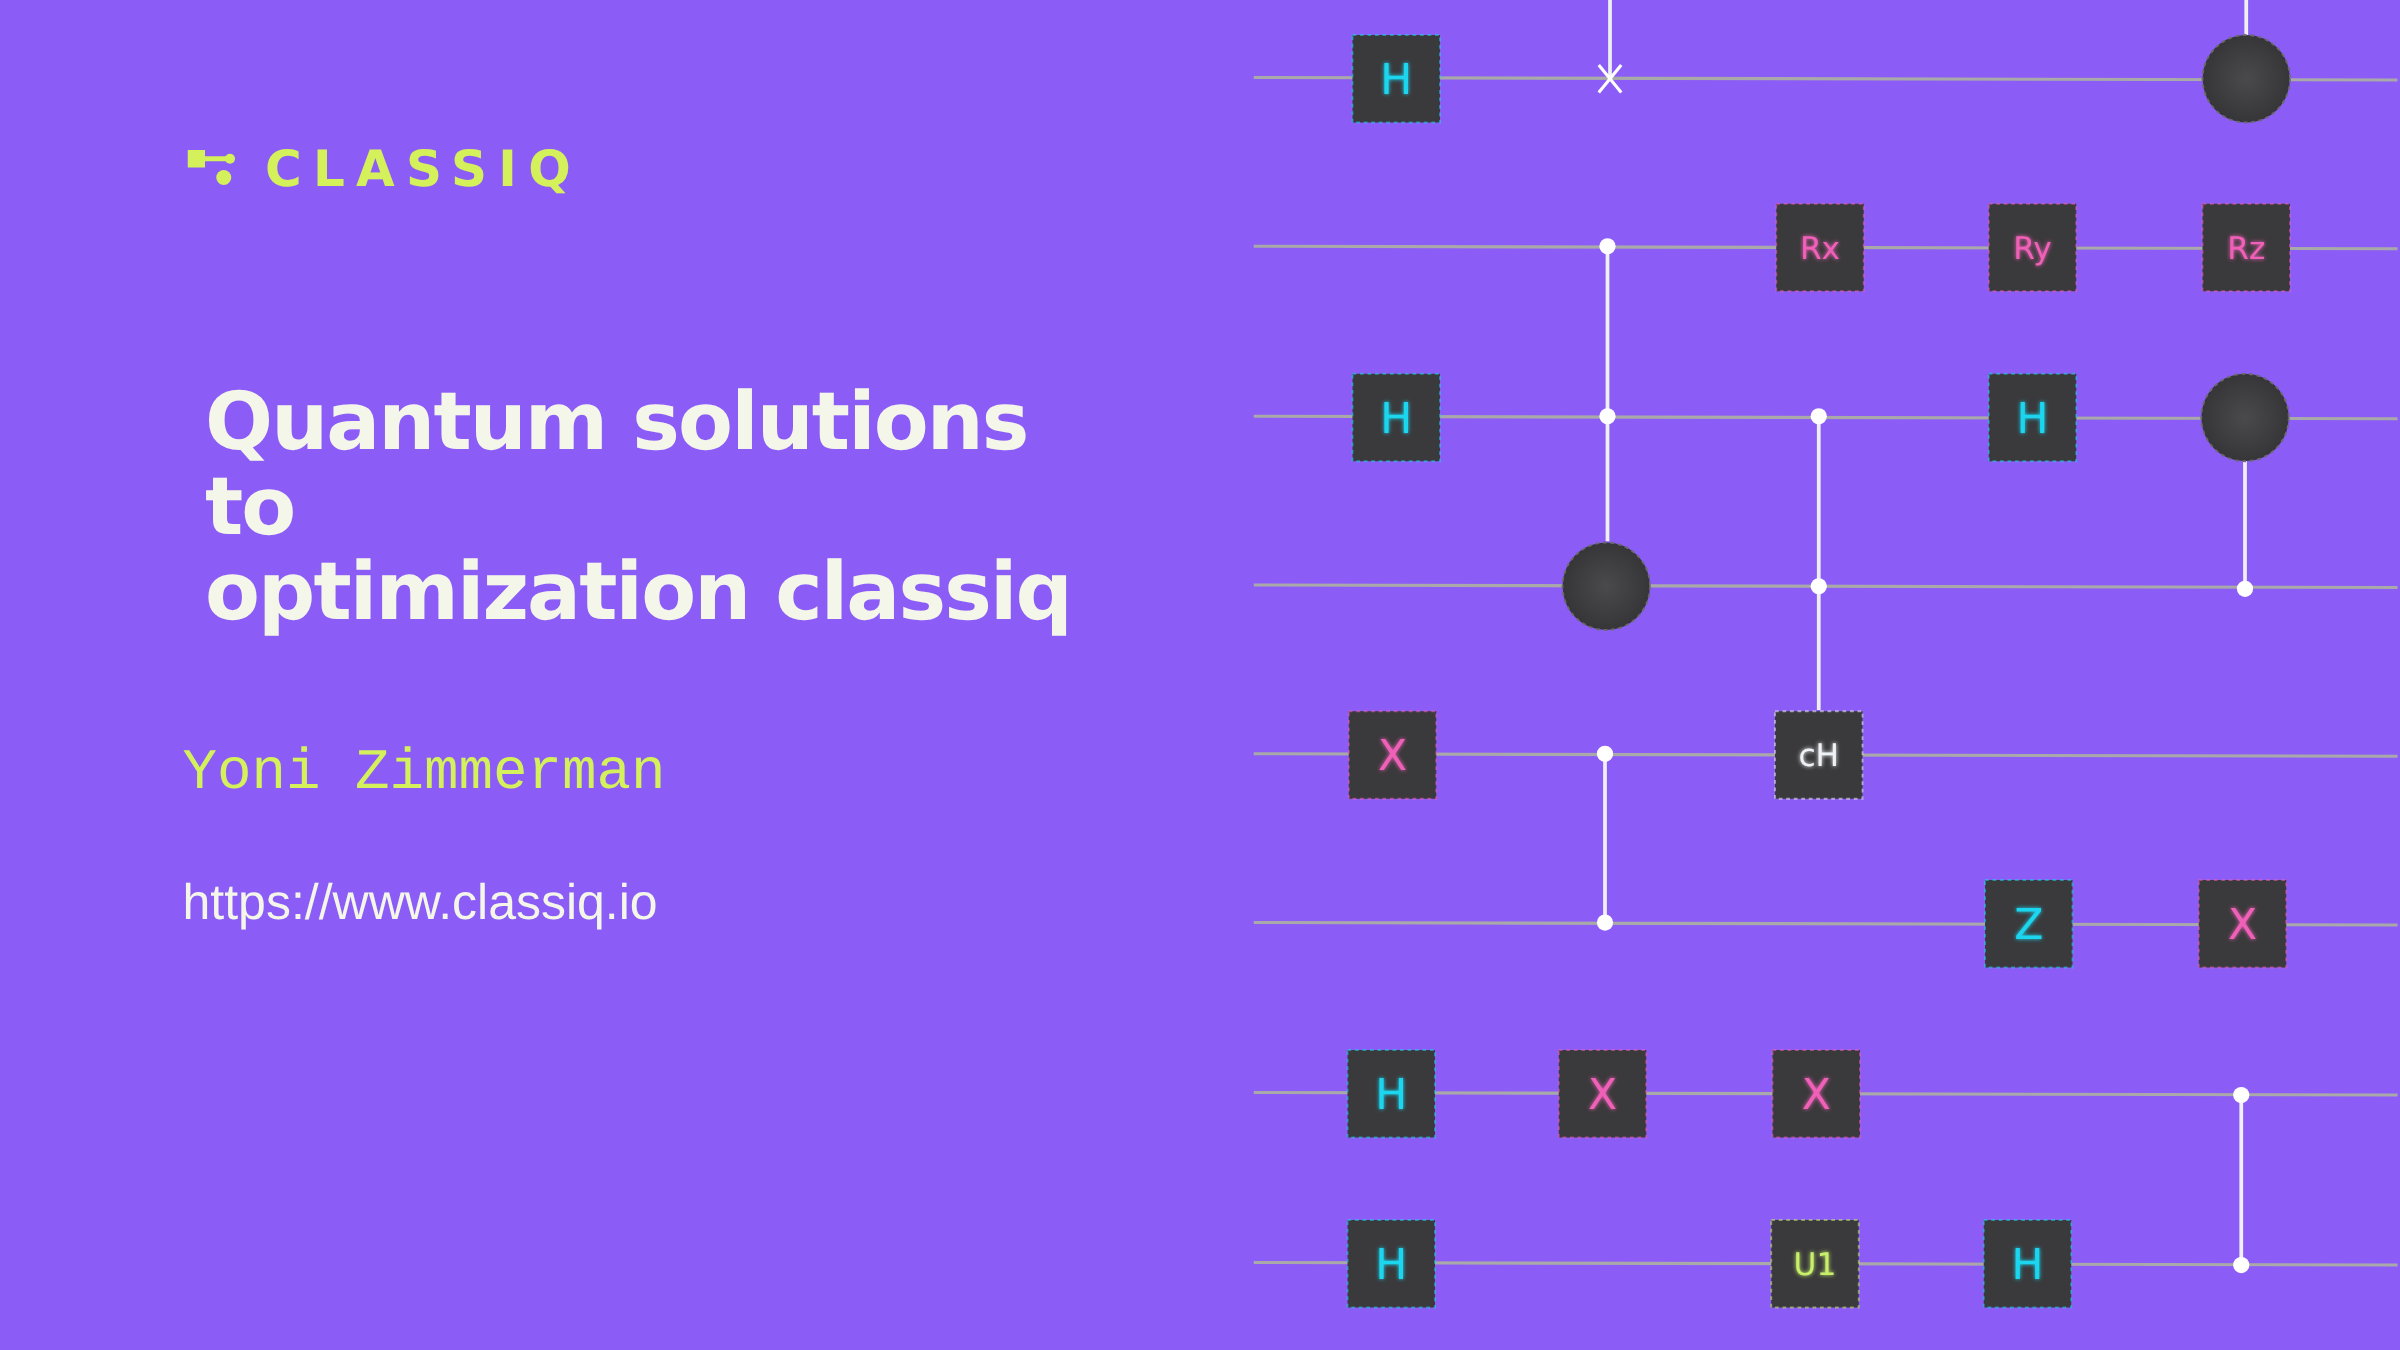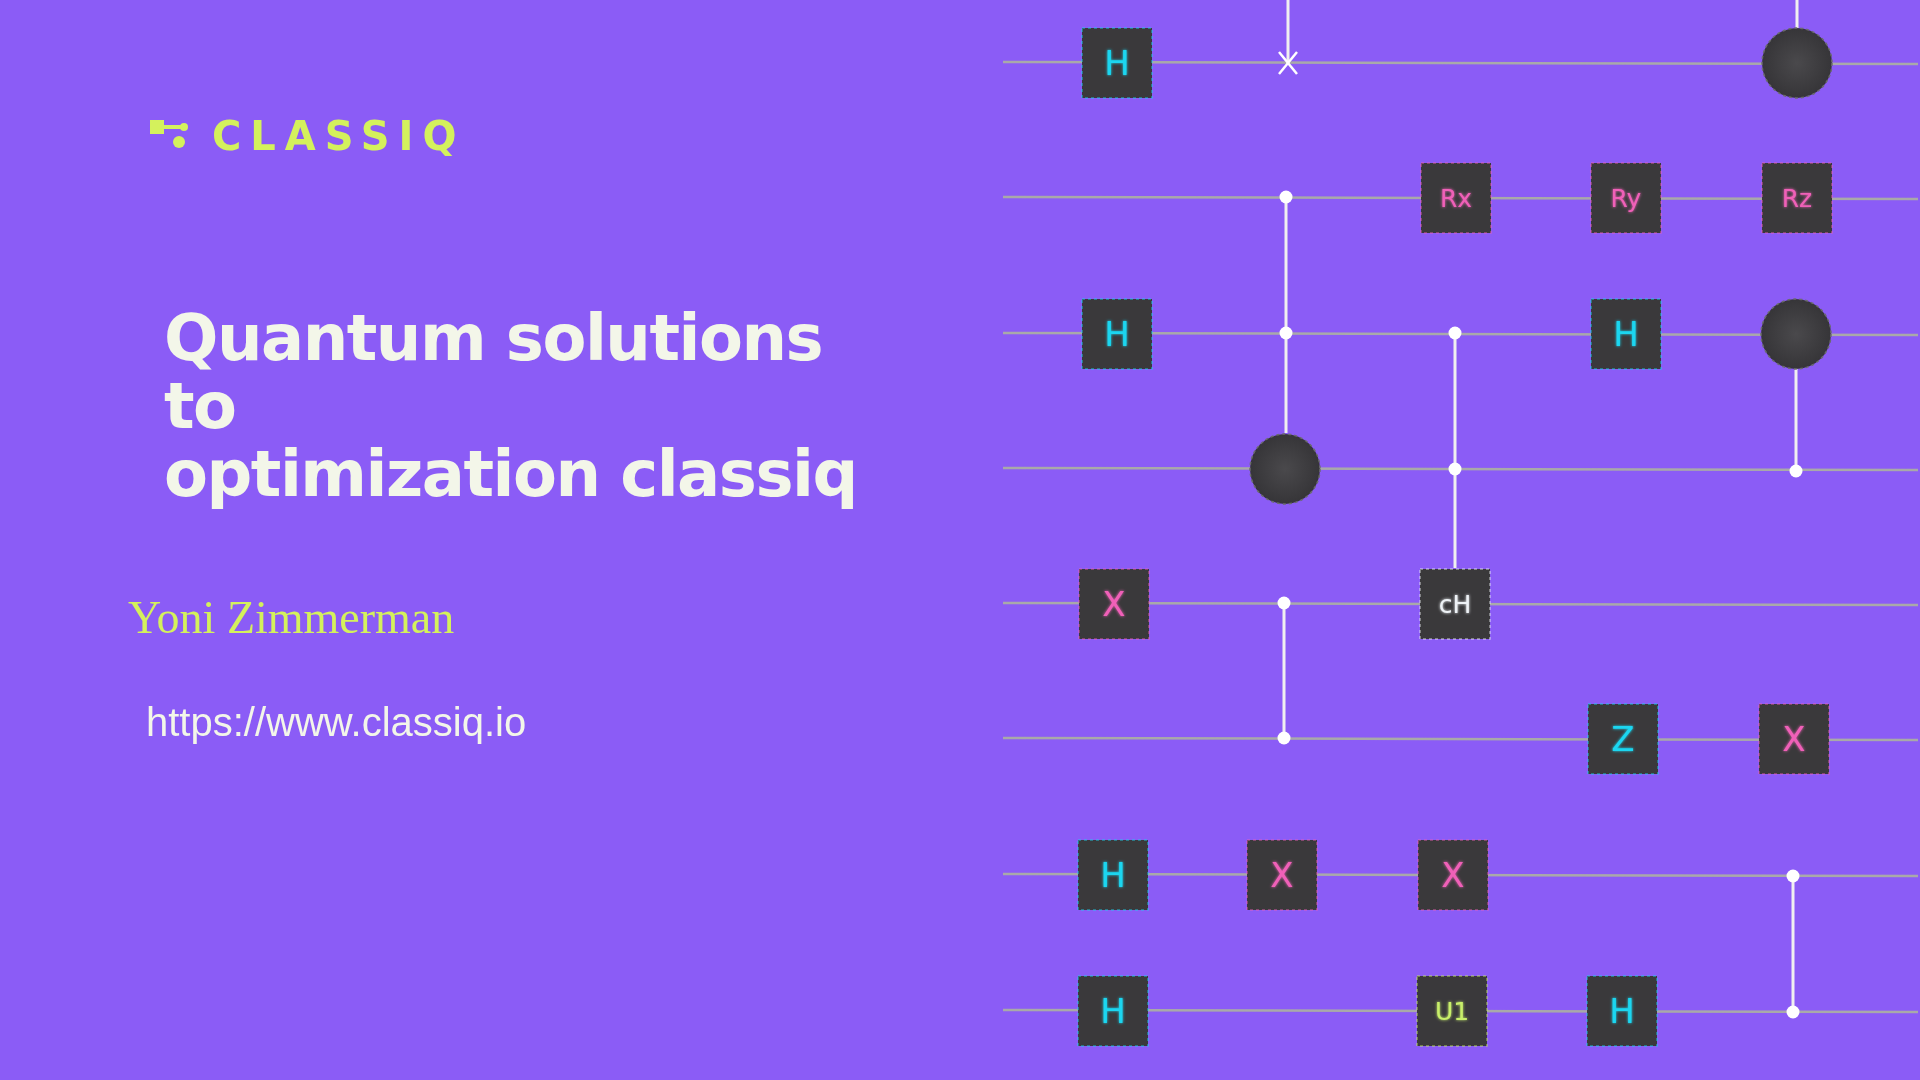--- a/index.html
+++ b/index.html
@@ -4,21 +4,21 @@
 <style>
   html, body { margin:0; padding:0; }
   body { width:1920px; height:1080px; background:#1b1b1b; overflow:hidden; position:relative; font-family:"Liberation Sans", sans-serif; }
   .slide { position:absolute; inset:0; background:#8b5cf6; }
   .logo { position:absolute; left:150px; top:114px; height:44px; display:flex; align-items:center; }
   .logo-mark { width:58px; height:40px; position:relative; }
   .logo-text { font-family:"DejaVu Sans", sans-serif; font-weight:bold; font-size:40px; letter-spacing:9px; color:#d4f15c; line-height:44px; margin-left:4px; }
   .title { position:absolute; left:152px; top:292px; margin:12px; font-family:"DejaVu Sans", sans-serif; font-weight:bold; font-size:64px; line-height:68px; color:#f3f6e9; letter-spacing:-1.5px; width:700px; }
   .title span { display:block; }
   .date { position:absolute; left:146px; top:486px; font-family:"Liberation Sans", sans-serif; font-size:46px; color:#f3f6e9; line-height:56px; }
-  .author { position:absolute; left:128px; top:590px; font-family:Liberation Serif, serif; font-size:46px; color:#d4f15c; line-height:56px; }
+  .author { position:absolute; left:146px; top:590px; font-family:Liberation Mono, monospace; font-size:46px; color:#d4f15c; line-height:56px; }
   .url { position:absolute; left:146px; top:694px; font-family:"Liberation Sans", sans-serif; font-size:40px; color:#f3f6e9; line-height:56px; }
   .circuit { position:absolute; left:0; top:0; width:1920px; height:1080px; }
   .gate-label { font-family:"DejaVu Sans", sans-serif; }
 </style>
 </head>
 <body>
 
 <div class="slide">
 
   <div class="logo">

